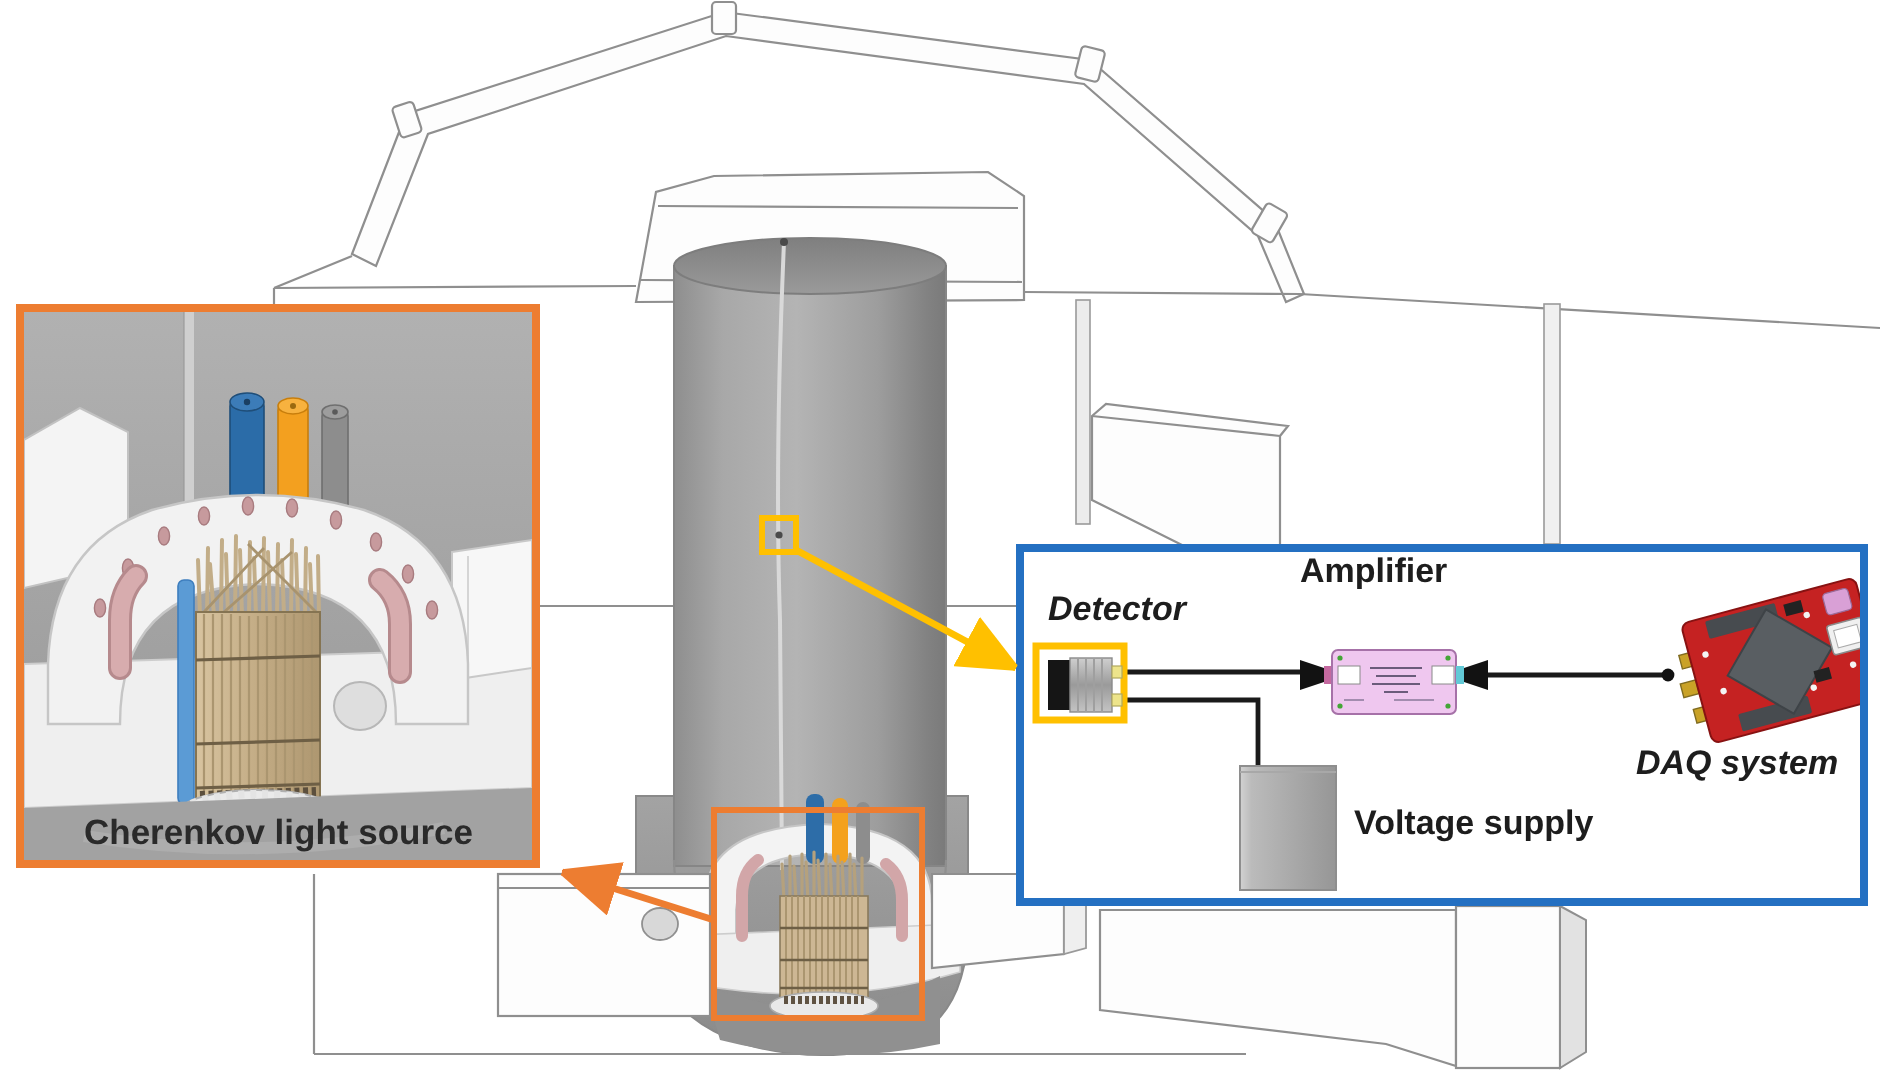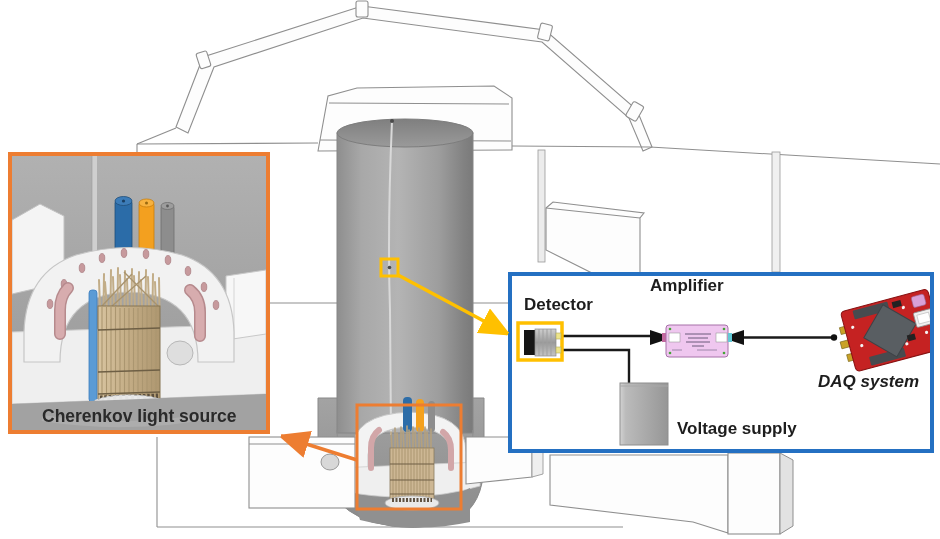--- a/index.html
+++ b/index.html
@@ -4,24 +4,24 @@
 <style>
   html,body{margin:0;padding:0;background:#ffffff;}
   .scene{position:relative;width:940px;height:539px;background:#ffffff;overflow:hidden;
          font-family:"Liberation Sans", sans-serif;}
   .scene svg{position:absolute;left:0;top:0;}
   .panel{position:absolute;box-sizing:content-box;}
   .panel-orange{left:8px;top:152px;width:254px;height:274px;border:4px solid #ED7D31;background:#ef4444;}
   .panel-blue{left:508px;top:272px;width:418px;height:173px;border:4px solid #2470C2;background:#ffffff;}
   .lbl{position:absolute;color:#1d1d1d;font-weight:700;font-size:17px;line-height:1.1;white-space:nowrap;}
   .cherenkov-lbl{left:30px;bottom:4px;color:#2a2a2a;font-size:17.5px;}
-  .det-lbl{left:12px;top:20px;}
+  .det-lbl{left:12px;top:20px;font-style:italic;}
   .amp-lbl{left:138px;top:1px;}
   .daq-lbl{left:306px;top:97px;font-style:italic;}
-  .vs-lbl{left:165px;top:144px;}
+  .vs-lbl{left:165px;top:127px;}
   .ln{stroke:#8f8f8f;stroke-width:1.1;fill:none;}
   .wh{fill:#FDFDFD;stroke:#8f8f8f;stroke-width:1.1;}
 </style>
 </head>
 <body>
 
 <div class="scene">
 
   <svg width="940" height="539" viewBox="0 0 940 539">
     <defs>

